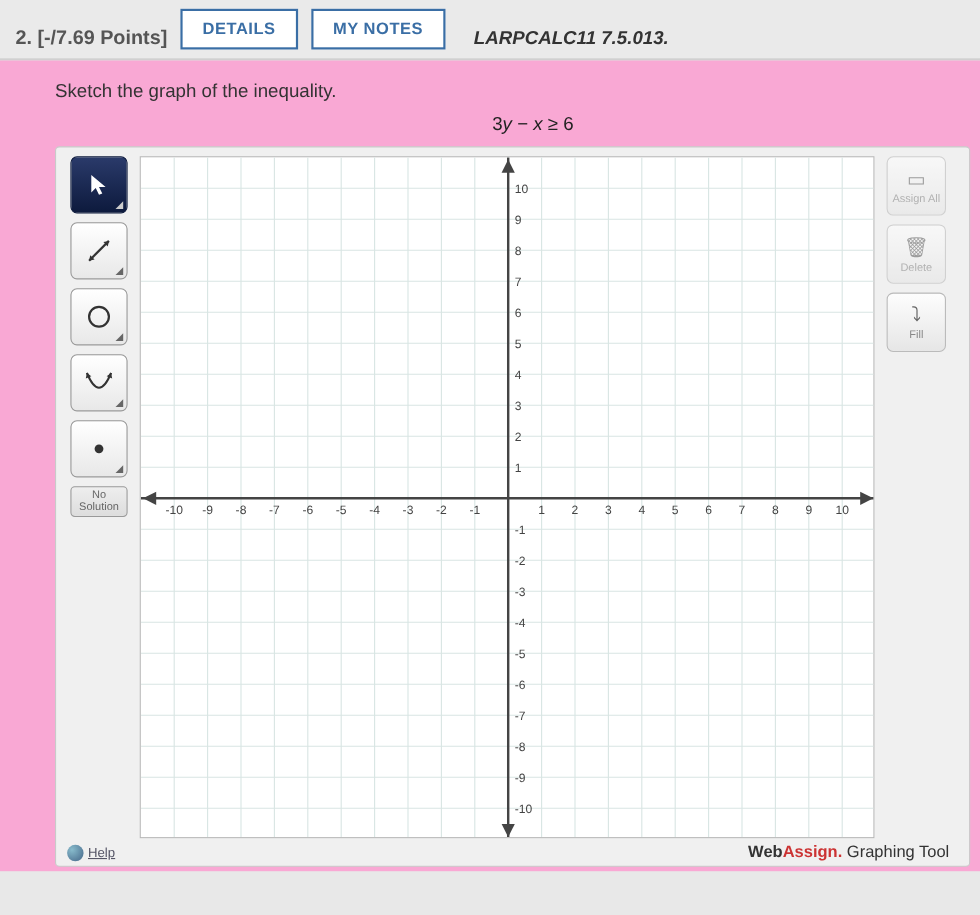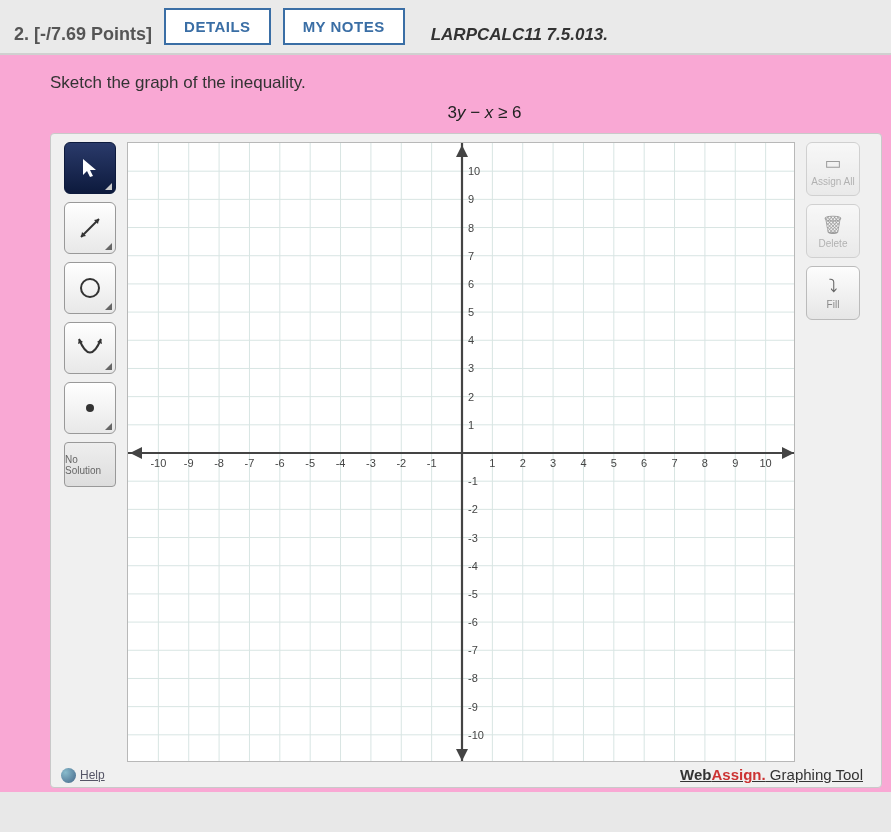--- a/index.html
+++ b/index.html
@@ -97,29 +97,29 @@
     position: absolute;
     right: 3px;
     bottom: 3px;
     width: 0; height: 0;
     border-left: 7px solid transparent;
     border-bottom: 7px solid #666;
   }
   .tool-btn.selected .corner { border-bottom-color: #ccc; }
   .no-sol-btn {
     width: 52px;
-    height: 45px;
+    height: 28px;
     border: 1px solid #999;
     border-radius: 4px;
     background: linear-gradient(#eee,#ddd);
     font-size: 10px;
     color: #666;
     display: flex;
     flex-direction: column;
-    align-items: flex-start;
+    align-items: center;
     justify-content: center;
     cursor: pointer;
     line-height: 1.1;
     text-align: center;
   }
   .graph-area {
     width: 668px;
     height: 620px;
     background: #fff;
     border: 1px solid #b8b8b8;
@@ -163,21 +163,20 @@
     width: 15px; height: 15px;
     border-radius: 50%;
     background: radial-gradient(circle at 30% 30%, #8bc, #468);
     display:inline-block;
   }
   .footer-brand {
     text-align: right;
     font-size: 15px;
     padding: 4px 8px 0 0;
     color: #333;
-    text-decoration: underline;
   }
   .footer-brand .wa-web { font-weight: bold; color: #333;}
   .footer-brand .wa-assign { font-weight: bold; color: #c33;}
   
   .grid line.min { stroke: #d8e5e3; stroke-width:1; }
   .grid line.axis { stroke: #444; stroke-width:2.2; }
   .grid text { font-size: 11px; fill:#444; font-family: Arial; }
   .arrow { fill:#444; }
 </style>
 </head>

